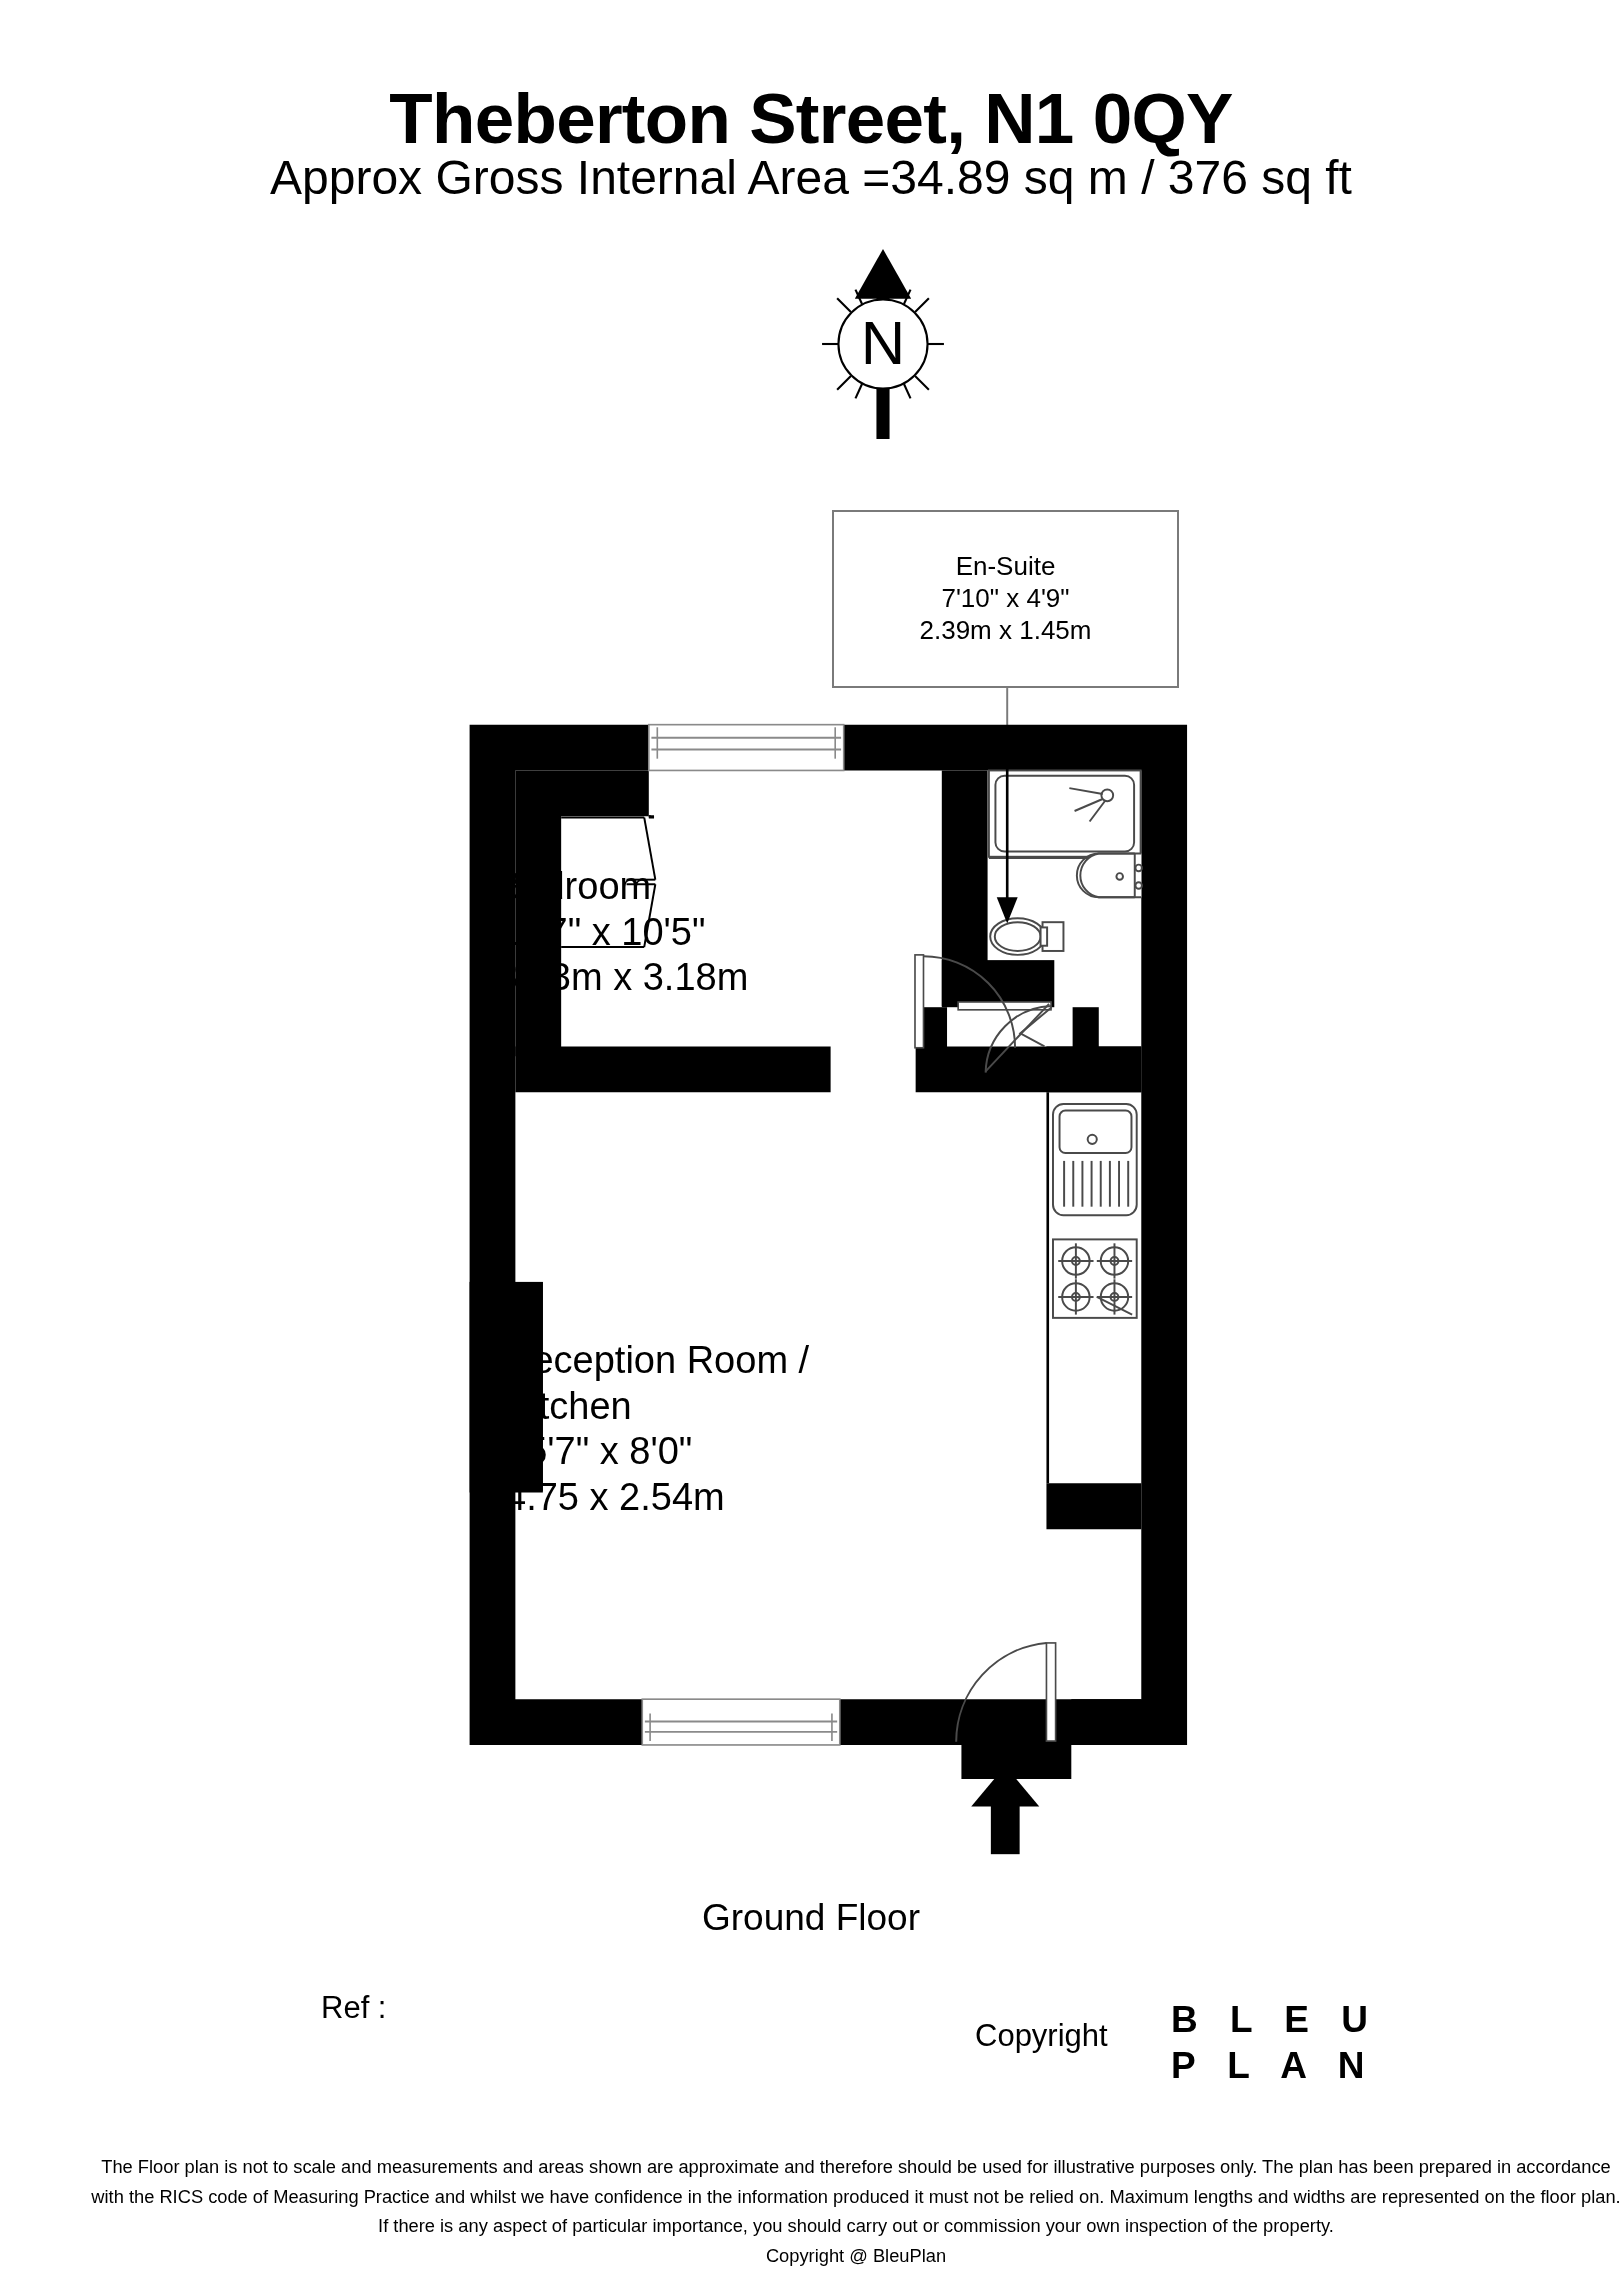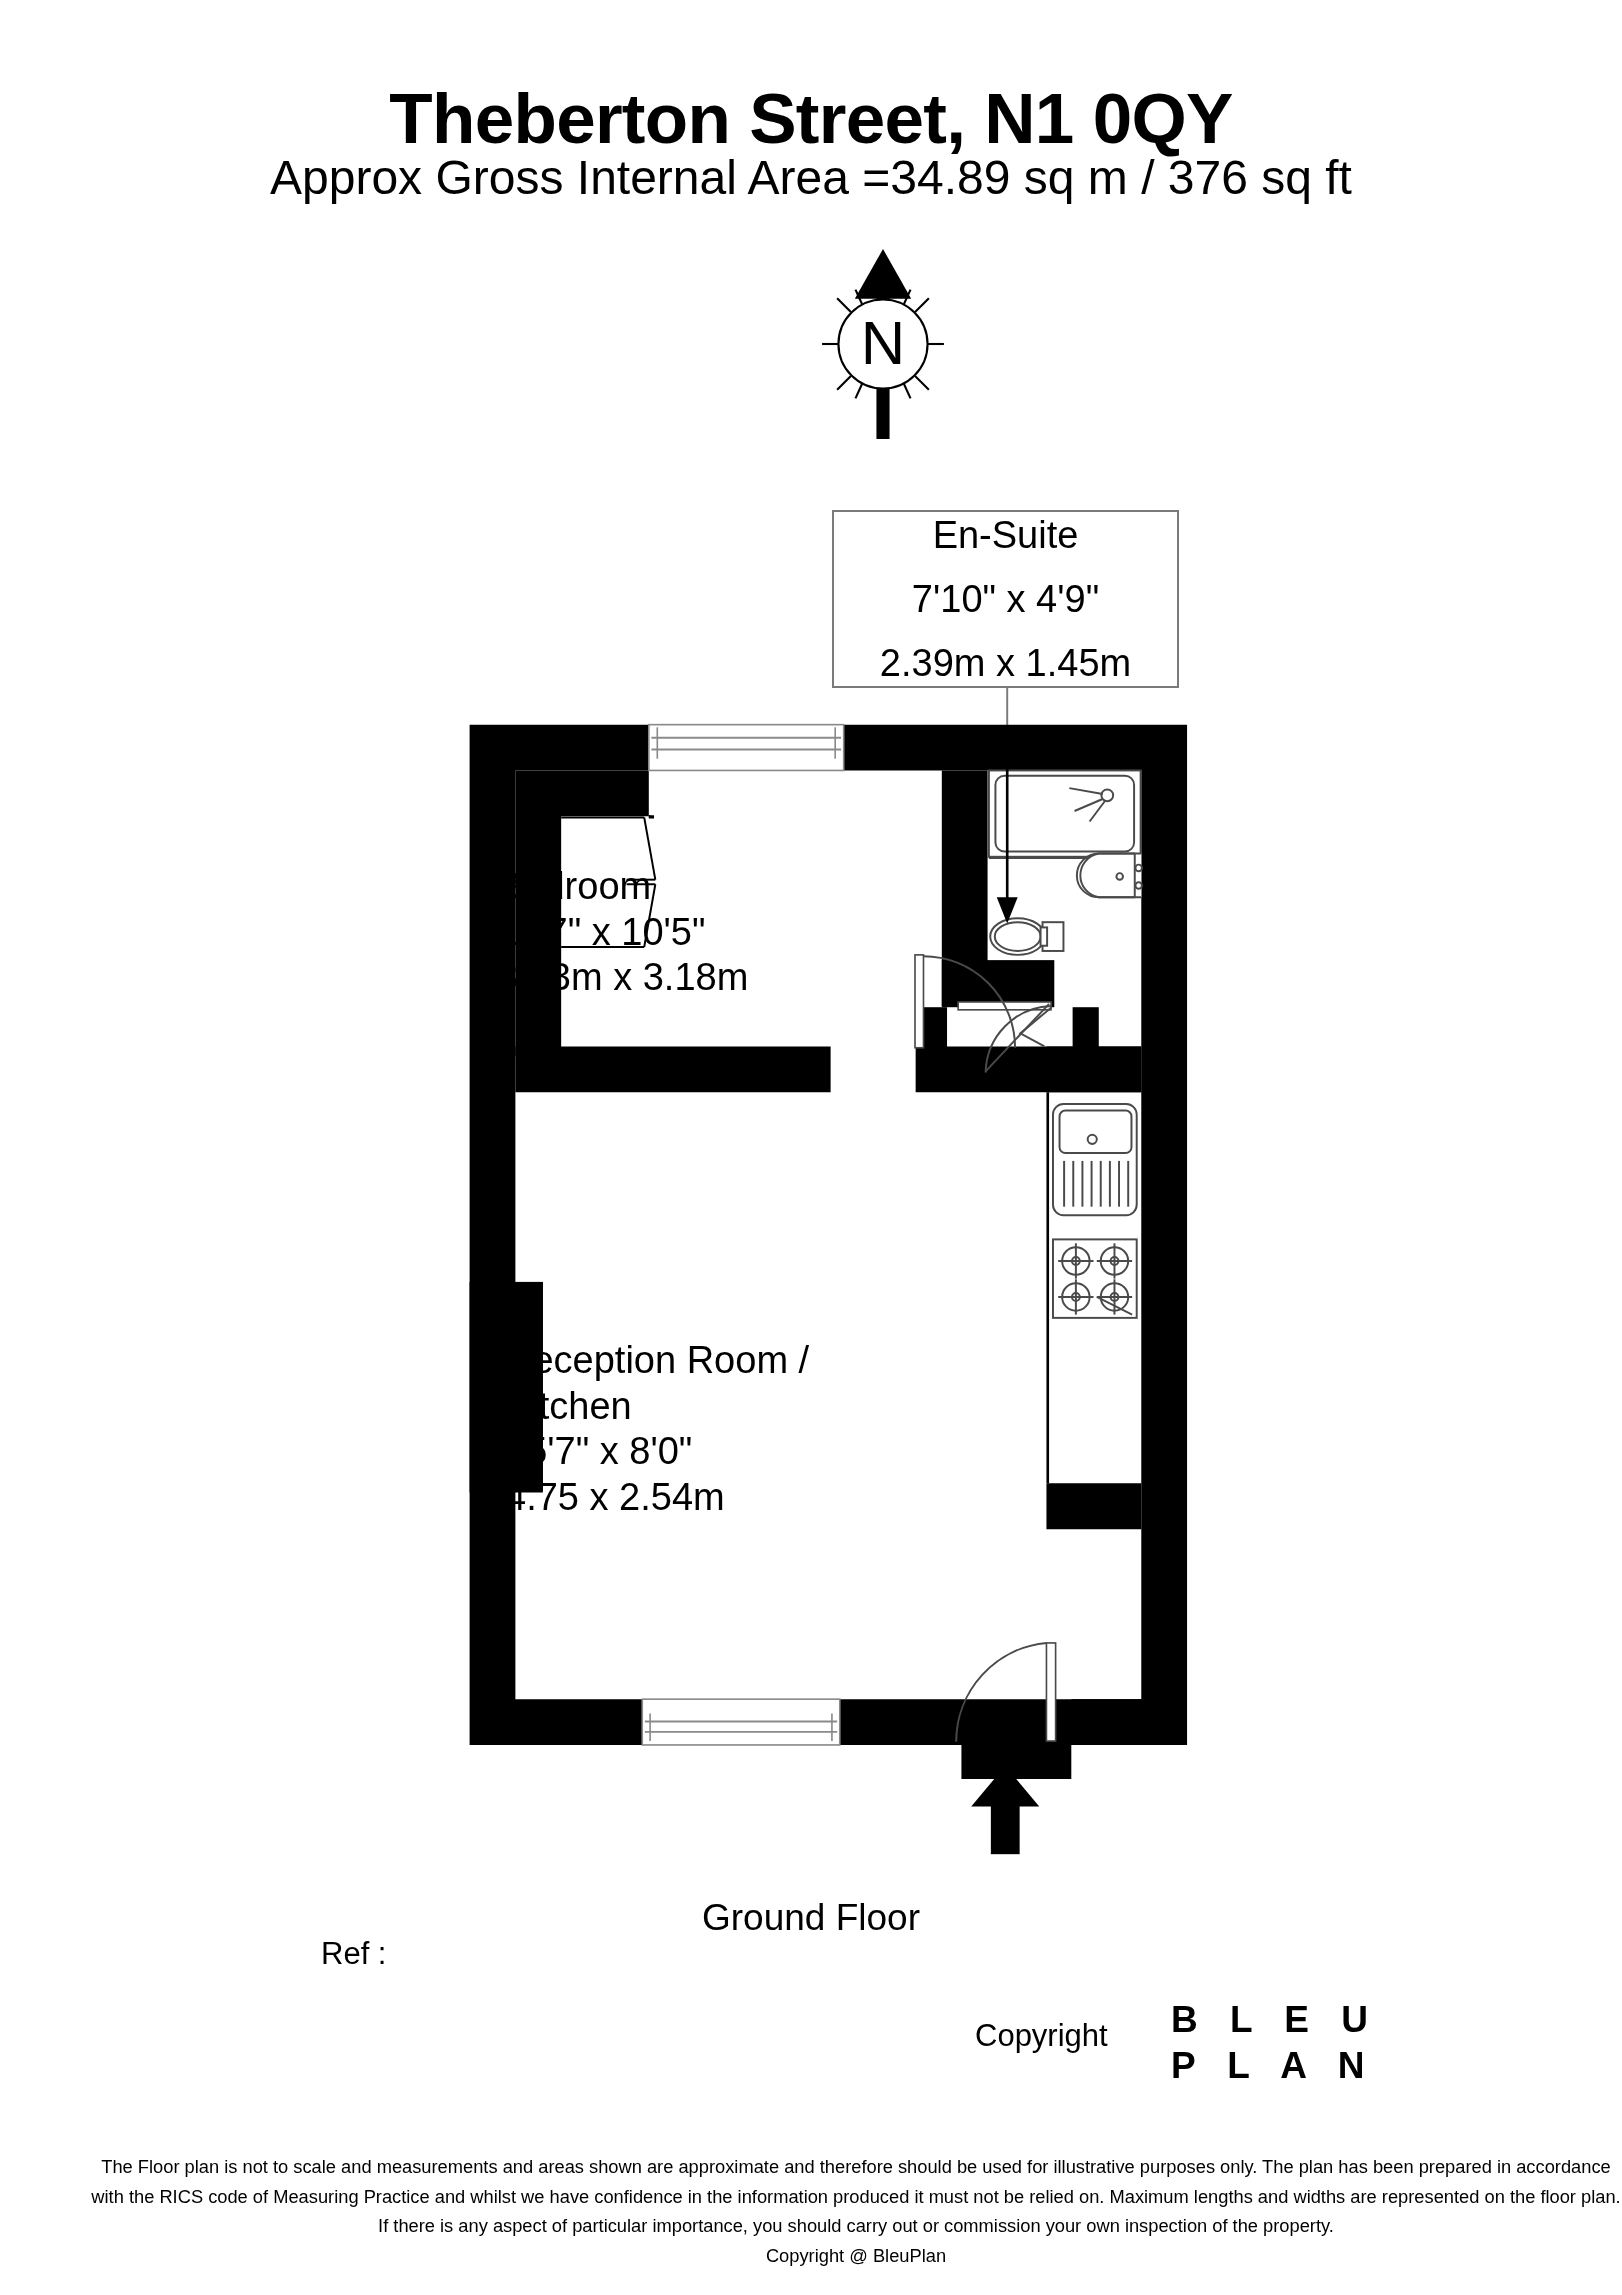--- a/index.html
+++ b/index.html
@@ -28,42 +28,42 @@
   }
 
   
   .compass{position:absolute;left:788px;top:249px;width:190px;height:190px;}
 
   
   .callout{
     position:absolute;left:832px;top:510px;width:347px;height:178px;
     border:2px solid #7a7a7a;background:#fff;
     box-sizing:border-box;
-    display:flex;flex-direction:column;align-items:center;justify-content:space-between;
-    font-size:38px;line-height:1.22;
+    display:flex;flex-direction:column;align-items:center;justify-content:center;
+    font-size:26px;line-height:1.22;
     z-index:6;
   }
   .callout div{white-space:nowrap;}
 
   
   .plan{position:absolute;left:0px;top:0px;width:1622px;height:2295px;pointer-events:none;}
 
   
   .roomlabel{
     position:absolute;font-size:38px;line-height:1.20;
     white-space:nowrap;
   }
   #bedroom-label{left:497px;top:864px;width:432px;}
   #reception-label{left:471px;top:1338px;width:576px;padding-left:34px;}
 
   .floorname{
     position:absolute;left:0;top:1897px;width:1622px;
     text-align:center;font-size:37px;
   }
-  .ref{position:absolute;left:321px;top:1936px;font-size:31px;}
+  .ref{position:absolute;left:321px;top:1990px;font-size:31px;}
   .copyright{position:absolute;left:975px;top:2018px;font-size:31px;}
   .logo{
     position:absolute;left:1171px;top:1997px;
     font-weight:bold;font-size:37px;line-height:1.25;
     letter-spacing:11px;
   }
   .logo div{white-space:nowrap;}
 
   .disclaimer{
     position:absolute;left:0;top:2152px;width:1622px;

